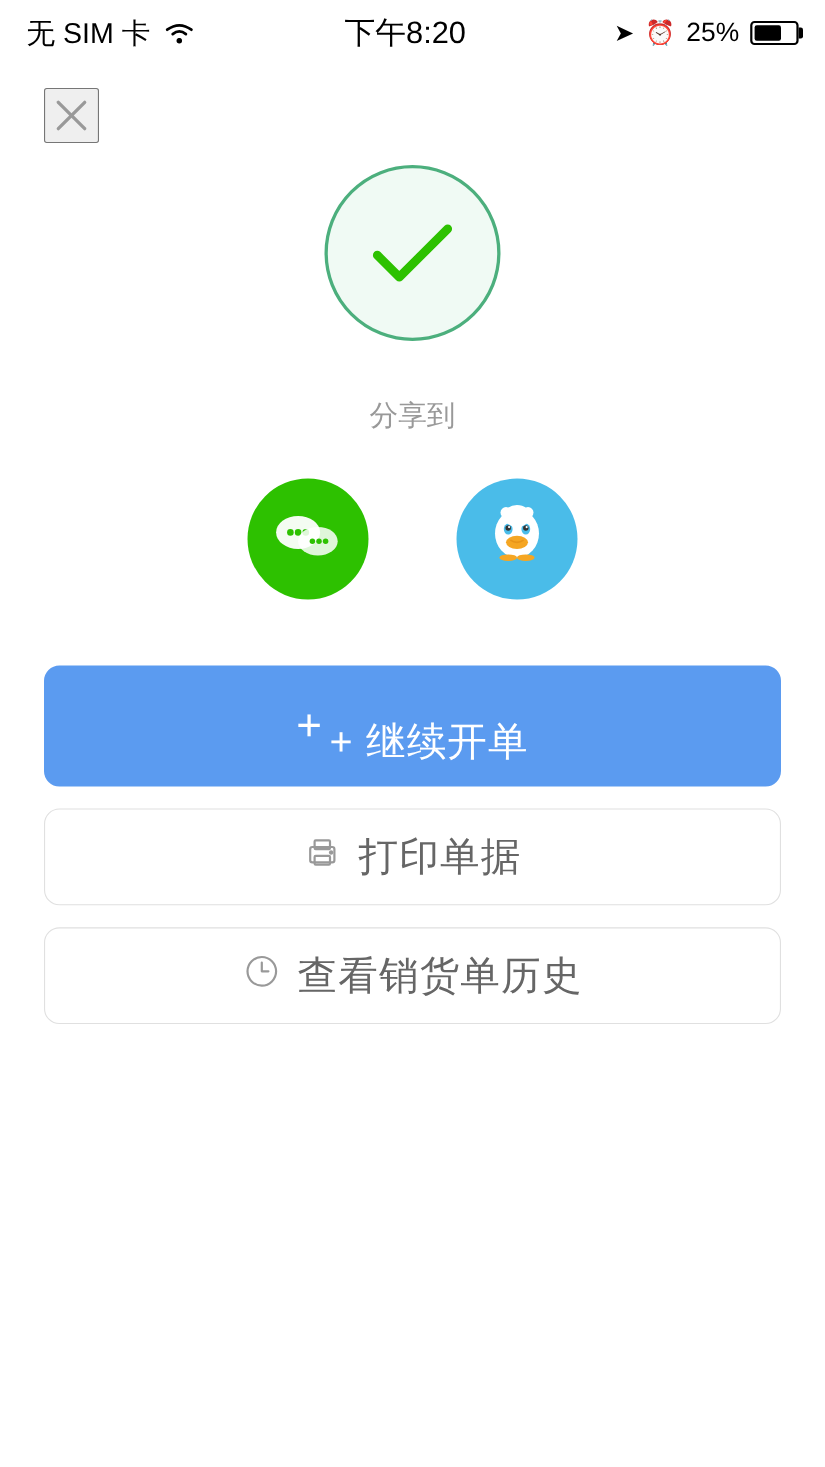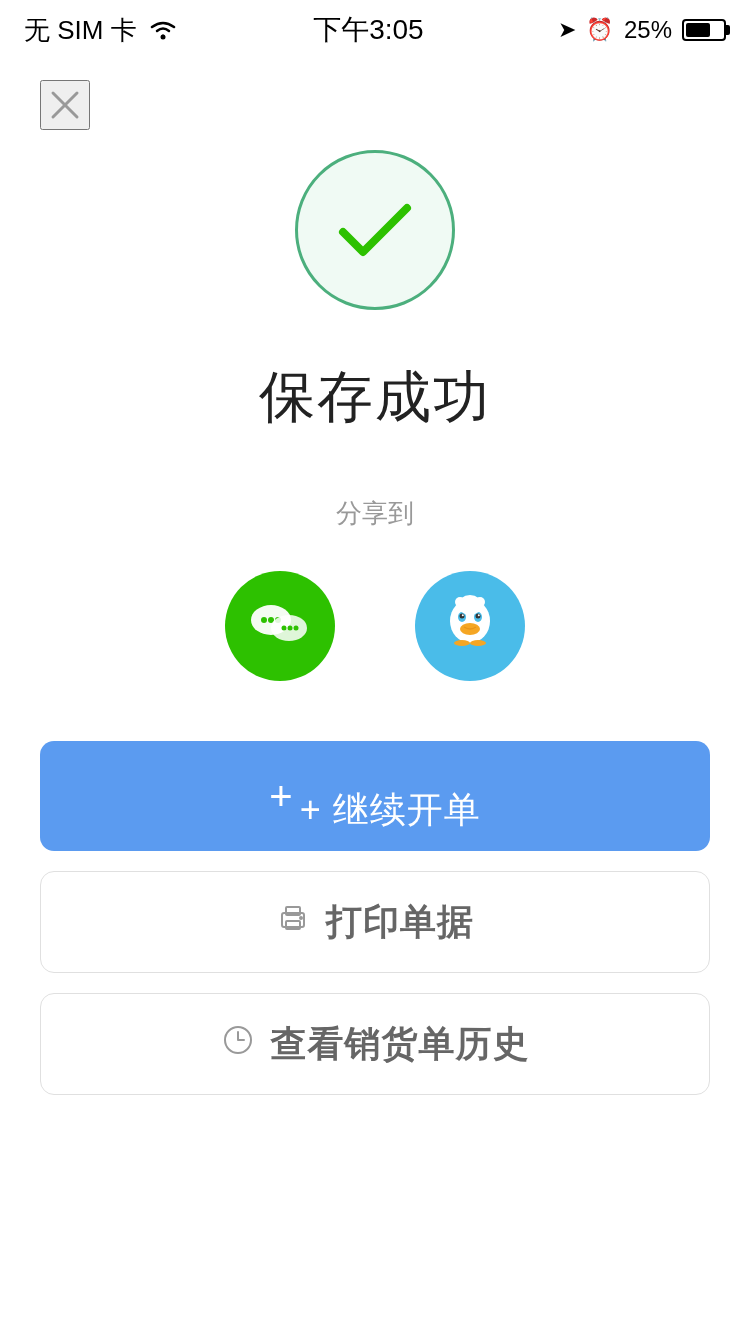--- a/index.html
+++ b/index.html
@@ -206,33 +206,32 @@
       justify-content: center;
       gap: 16px;
       cursor: pointer;
       font-size: 36px;
       color: #ffffff;
       letter-spacing: 1px;
     }
 
     .btn-secondary {
       width: 100%;
-      height: 102px;
+      height: 88px;
       background: #ffffff;
       border: 1px solid #e0e0e0;
       border-radius: 14px;
       display: flex;
       align-items: center;
       justify-content: center;
       gap: 16px;
       cursor: pointer;
       font-size: 36px;
       color: #666;
       letter-spacing: 1px;
-      font-weight: bold;
     }
 
     .btn-icon {
       font-size: 32px;
       color: #666;
     }
 
     .btn-primary .btn-plus {
       font-size: 40px;
       color: #ffffff;
@@ -245,21 +244,21 @@
 <div class="status-bar">
   <div class="status-left">
     <span>无 SIM 卡</span>
     <svg class="wifi-icon" viewBox="0 0 32 24" fill="none">
       <path d="M16 18 Q16 18 16 18" stroke="#000" stroke-width="3" stroke-linecap="round"></path>
       <path d="M10 13 Q16 8 22 13" stroke="#000" stroke-width="2.5" fill="none" stroke-linecap="round"></path>
       <path d="M5 9 Q16 1 27 9" stroke="#000" stroke-width="2.5" fill="none" stroke-linecap="round"></path>
       <circle cx="16" cy="19" r="2.5" fill="#000"></circle>
     </svg>
   </div>
-  <div class="status-center">下午3:05</div>
+  <div class="status-center">下午8:20</div>
   <div class="status-right">
     <span style="font-size:22px;">➤</span>
     <span style="font-size:22px;">⏰</span>
     <span>25%</span>
     <div class="battery-bar">
       <div class="battery-fill"></div>
       <div class="battery-tip"></div>
     </div>
   </div>
 </div>
@@ -272,21 +271,20 @@
       <line x1="28" y1="4" x2="4" y2="28" stroke="#999" stroke-width="3" stroke-linecap="round"></line>
     </svg>
   </button>
 
   <div class="success-circle">
     <svg class="checkmark" viewBox="0 0 80 60" fill="none">
       <polyline points="8,32 28,52 72,8" stroke="#2DC100" stroke-width="8" stroke-linecap="round" stroke-linejoin="round" fill="none"></polyline>
     </svg>
   </div>
 
-  <h1 class="success-title">保存成功</h1>
 
   <div class="share-section">
     <div class="share-divider-row">
       <div class="divider-line"></div>
       <span class="share-label">分享到</span>
       <div class="divider-line"></div>
     </div>
 
     <div class="share-icons-row">
 

